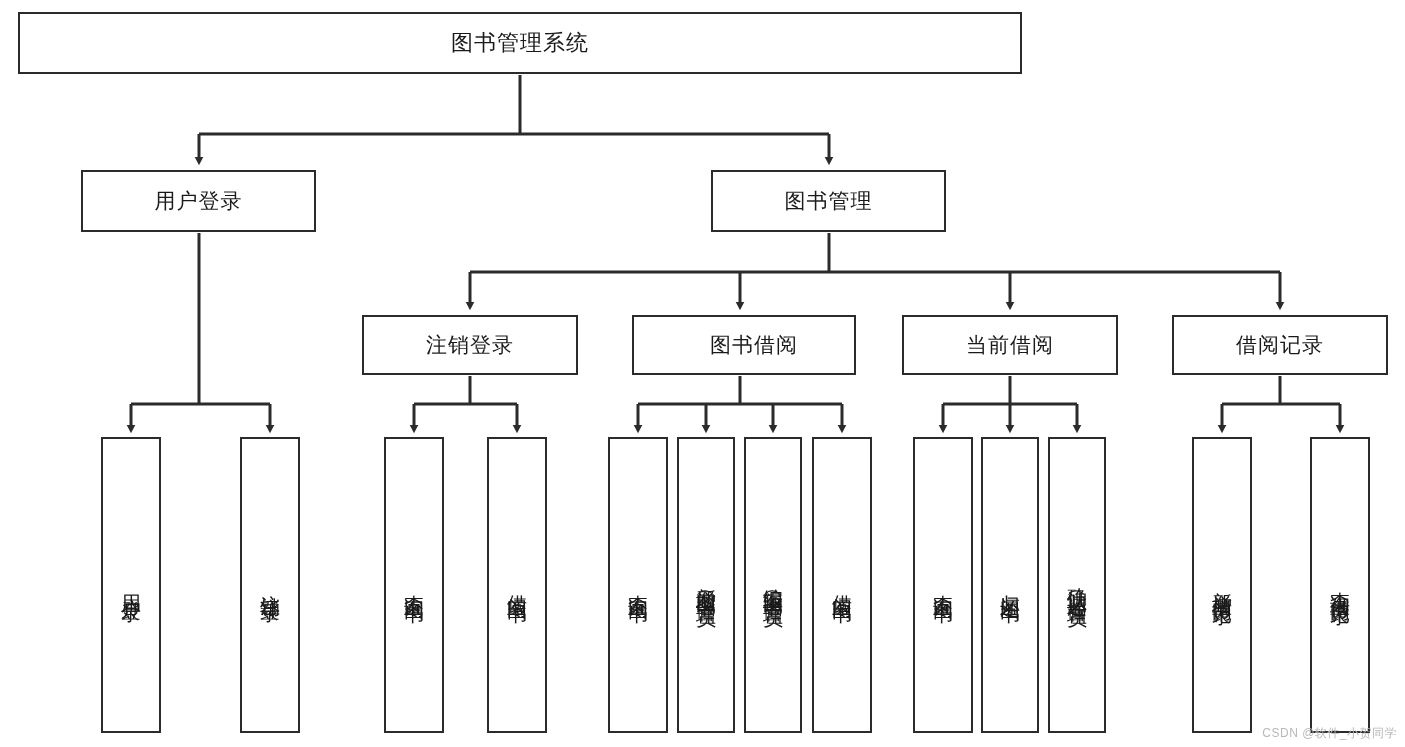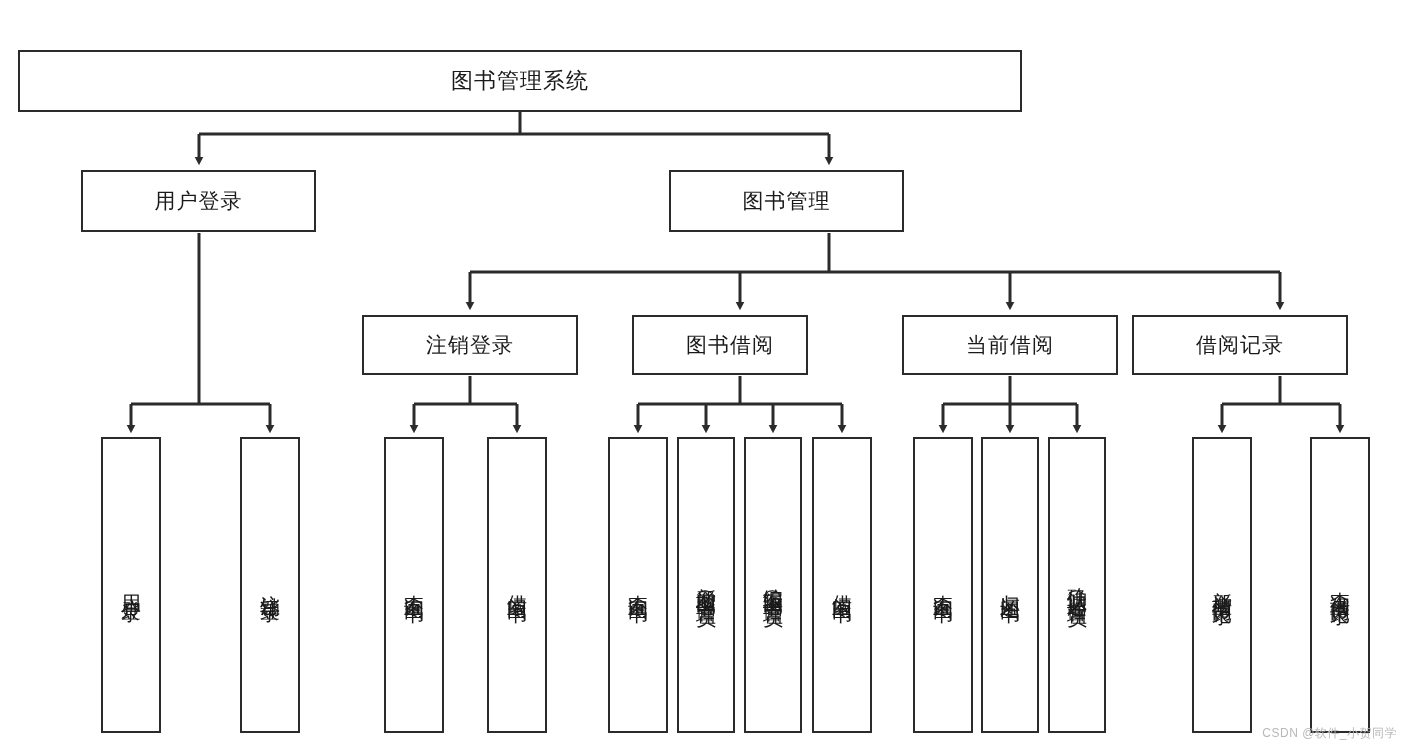--- a/index.html
+++ b/index.html
@@ -34,21 +34,20 @@
     justify-content: center;
     color: #1a1a1a;
   }
   .node-h {
     font-size: 21px;
     letter-spacing: 1px;
     line-height: 1.2;
   }
   .node-root {
     font-size: 22px;
-    margin-top: 38px;
   }
   .node-v {
     font-size: 20px;
     writing-mode: vertical-rl;
     text-orientation: upright;
     letter-spacing: 3px;
     line-height: 1.25;
     align-items: center;
     justify-content: center;
     padding: 4px 0;
@@ -126,34 +125,34 @@
     </g>
   </svg>
 
   <div class="node node-h node-root" style="left:18px; top:12px; width:1004px; height:62px;">
     <span>图书管理系统</span>
   </div>
 
   <div class="node node-h" style="left:81px; top:170px; width:235px; height:62px;">
     <span>用户登录</span>
   </div>
-  <div class="node node-h" style="left:669px; top:170px; width:235px; height:62px;">
+  <div class="node node-h" style="left:711px; top:170px; width:235px; height:62px;">
     <span>图书管理</span>
   </div>
 
   <div class="node node-h" style="left:362px; top:315px; width:216px; height:60px;">
     <span>注销登录</span>
   </div>
-  <div class="node node-h" style="left:632px; top:315px; width:176px; height:60px;padding-left:20px;">
+  <div class="node node-h" style="left:632px; top:315px; width:224px; height:60px;padding-left:20px;">
     <span>图书借阅</span>
   </div>
   <div class="node node-h" style="left:902px; top:315px; width:216px; height:60px;justify-content:center;">
     <span>当前借阅</span>
   </div>
-  <div class="node node-h" style="left:1132px; top:315px; width:216px; height:60px;">
+  <div class="node node-h" style="left:1172px; top:315px; width:216px; height:60px;">
     <span>借阅记录</span>
   </div>
 
   <div class="node node-v" style="left:101px; top:437px; width:60px; height:296px;">
     <span class="vlabel">用户登录</span>
   </div>
   <div class="node node-v" style="left:240px; top:437px; width:60px; height:296px;">
     <span class="vlabel">注销登录</span>
   </div>
 

